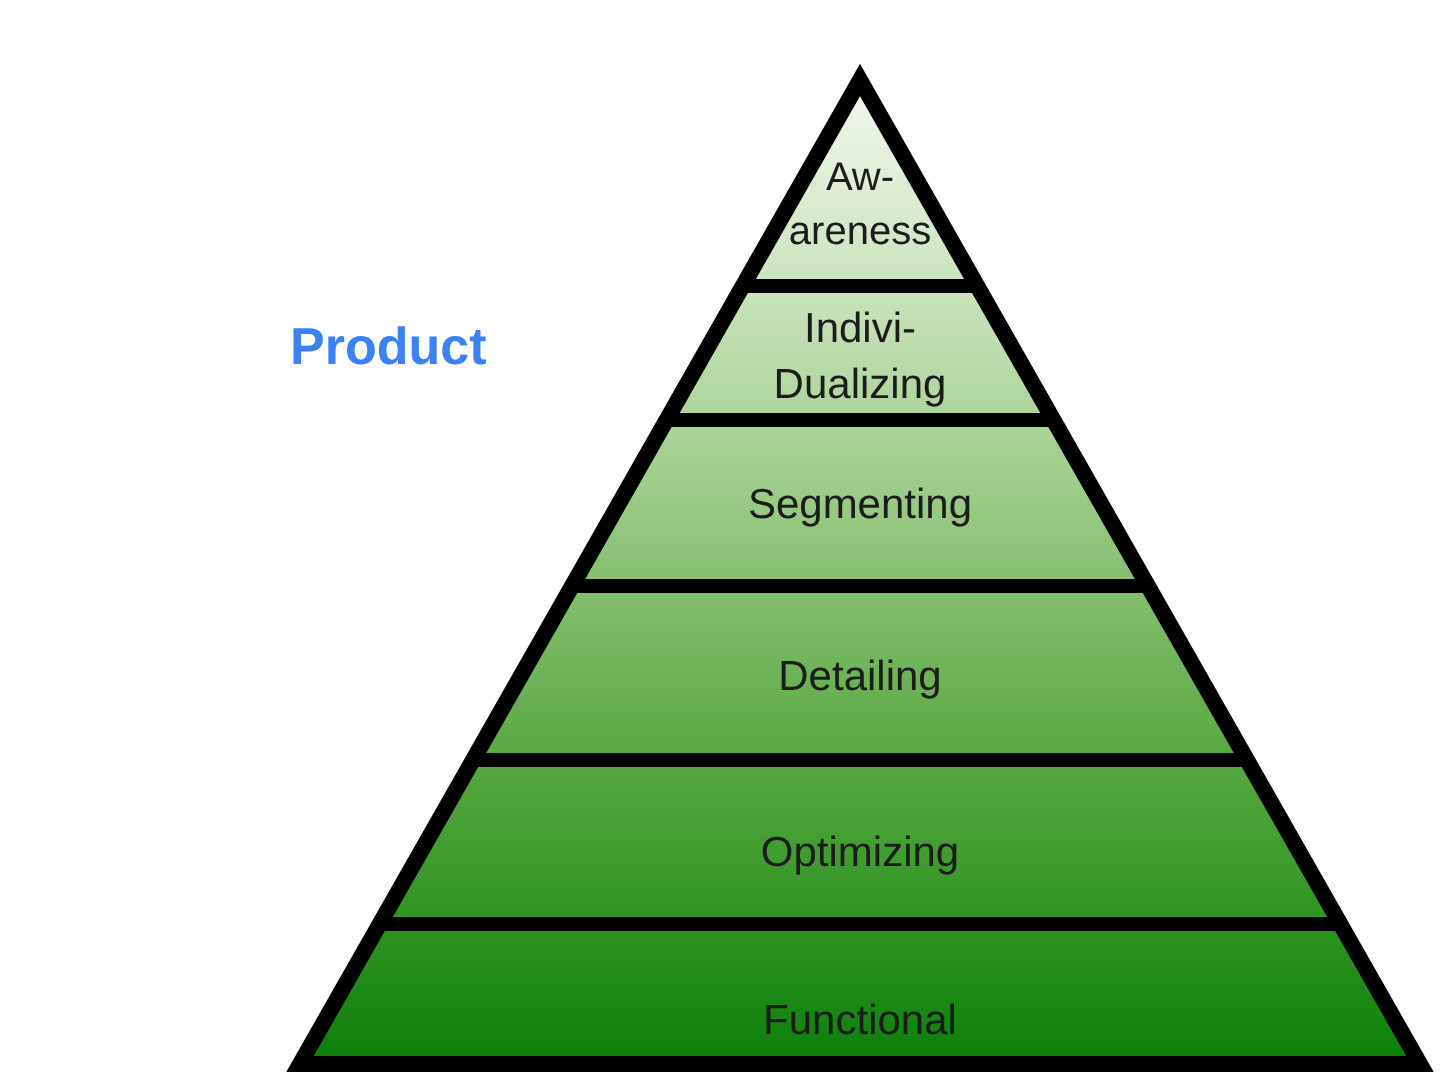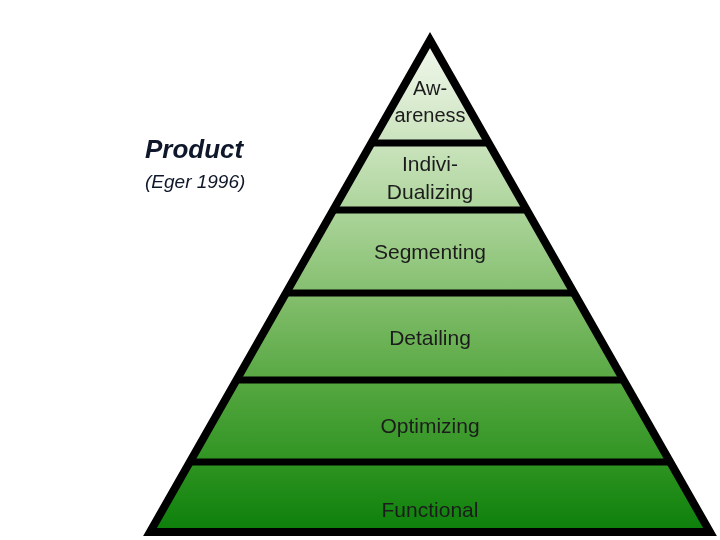--- a/index.html
+++ b/index.html
@@ -13,23 +13,22 @@
   }
   .canvas {
     position: relative;
     width: 720px;
     height: 540px;
     background: #ffffff;
   }
   .title-block {
     position: absolute;
     left: 145px;
-    top: 132px;
-    color: #0f172a;
-    font-style: italic;
+    top: 156px;
+    color: #3b82f6;
   }
   .title-line1 {
     font-size: 26px;
     font-weight: bold;
     line-height: 35px;
     display: block;
   }
   .title-line2 {
     font-size: 26px;
     font-weight: normal;
@@ -57,21 +56,20 @@
     font-size: 20px;
   }
 </style>
 </head>
 <body>
 
 <div class="canvas">
 
   <div class="title-block">
     <span class="title-line1">Product</span>
-    <span class="title-citation">(Eger 1996)</span>
   </div>
 
   <svg class="pyramid-svg" width="720" height="540" viewBox="0 0 720 540">
     <defs>
       <linearGradient id="pyramidGradient" x1="0" y1="40" x2="0" y2="532" gradientUnits="userSpaceOnUse">
         <stop offset="0" stop-color="#f2f8ee"></stop>
         <stop offset="0.12" stop-color="#dcecd2"></stop>
         <stop offset="0.25" stop-color="#c2dfb3"></stop>
         <stop offset="0.40" stop-color="#a0ce8d"></stop>
         <stop offset="0.55" stop-color="#7cba65"></stop>

